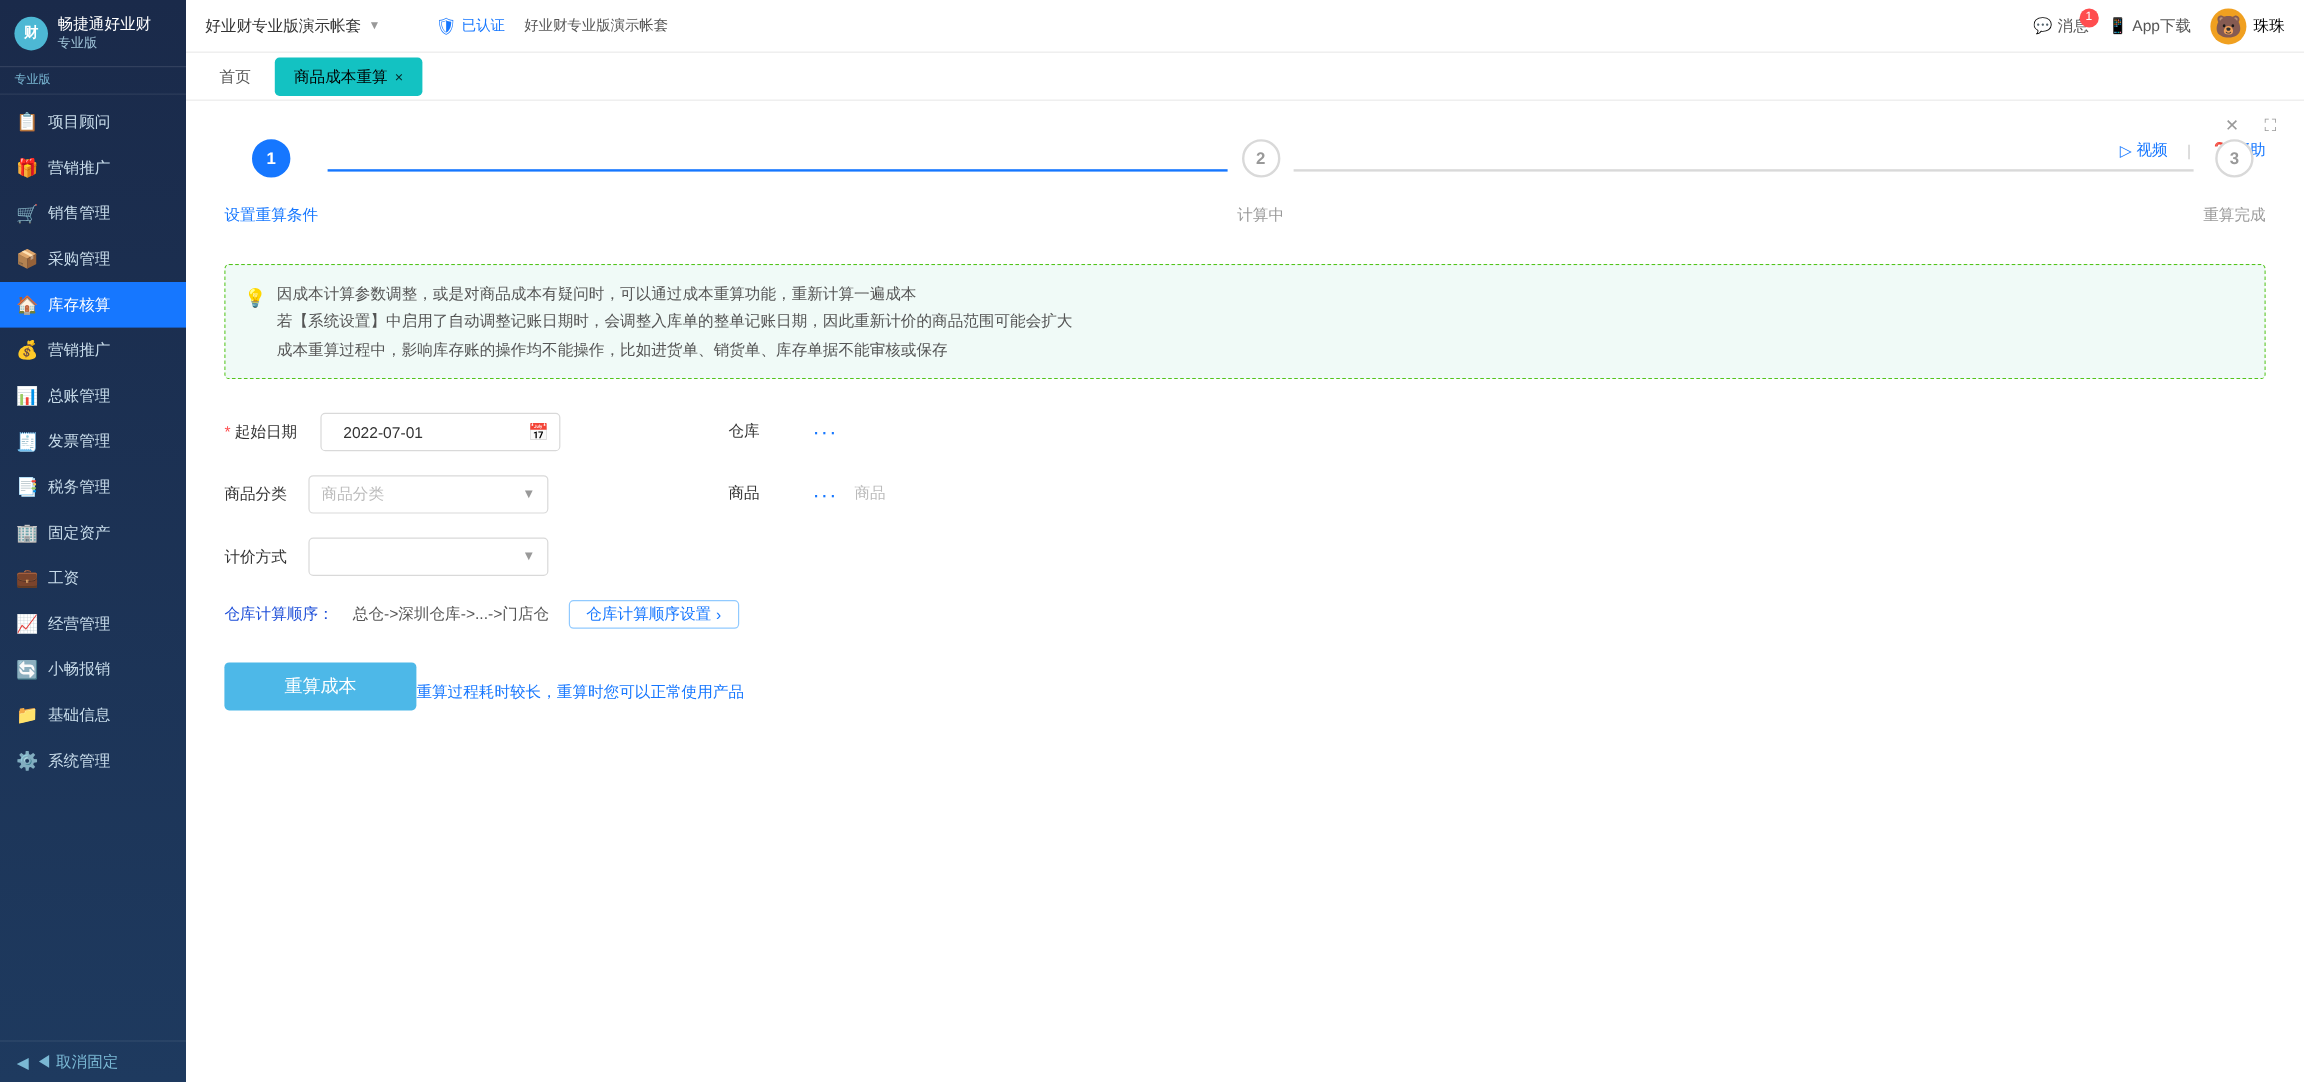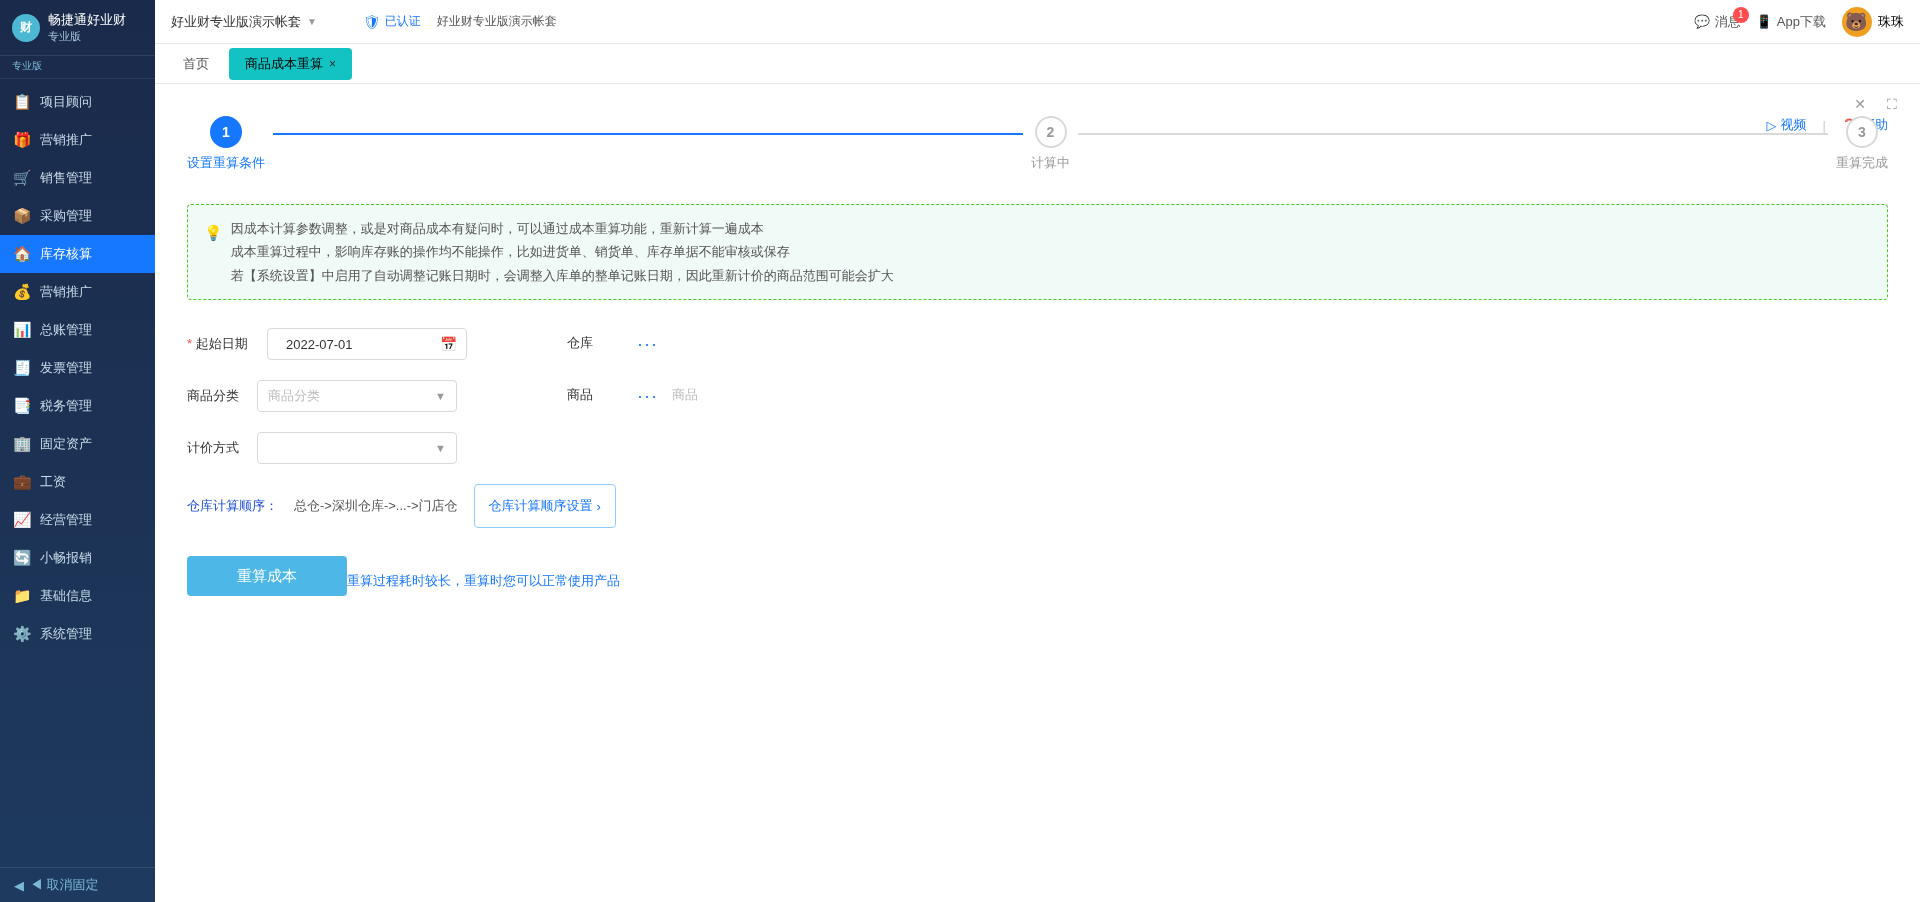--- a/index.html
+++ b/index.html
@@ -211,21 +211,21 @@
       background: white;
       color: #999;
     }
     .step-circle.active {
       background: #1677ff; border-color: #1677ff; color: white;
     }
     .step-circle.inactive {
       background: white; border-color: #d9d9d9; color: #999;
     }
     .step-label {
-      margin-top: 6px; font-size: 13px; color: #999; white-space: nowrap;
+      margin-top: 22px; font-size: 13px; color: #999; white-space: nowrap;
     }
     .step-label.active { color: #1677ff; font-weight: 500; }
     .step-line {
       flex: 1;
       height: 2px;
       background: #d9d9d9;
       margin: 0 8px;
       margin-bottom: 20px;
       min-width: 200px;
     }
@@ -253,20 +253,21 @@
       display: flex;
       gap: 8px;
     }
     .info-box-icon { color: #faad14; font-size: 15px; margin-top: 2px; flex-shrink: 0; }
 
     
     .form-row {
       display: flex;
       align-items: center;
       margin-bottom: 20px;
+      gap: 40px;
     }
     .form-field {
       display: flex; align-items: center; gap: 10px;
       min-width: 380px;
     }
     .form-label {
       color: #333; font-size: 13px; white-space: nowrap;
       min-width: 60px;
     }
     .form-label.required::before {
@@ -331,21 +332,21 @@
     .warehouse-value { color: #555; font-size: 13px; }
     .warehouse-btn {
       background: white;
       border: 1px solid #91caff;
       border-radius: 4px;
       color: #1677ff;
       padding: 5px 14px;
       font-size: 13px;
       cursor: pointer;
       display: flex; align-items: center; gap: 4px;
-      height: 44px;
+      height: 24px;
     }
 
     
     .submit-area {
       display: flex; flex-direction: row; align-items: center;
       margin-top: 12px;
     }
     .submit-btn {
       background: #4db8e8;
       border: none;
@@ -519,22 +520,22 @@
           <span>❓</span>
           <span>帮助</span>
         </div>
       </div>
     </div>
 
     <div class="info-box">
       <span class="info-box-icon">💡</span>
       <div>
         <div>因成本计算参数调整，或是对商品成本有疑问时，可以通过成本重算功能，重新计算一遍成本</div>
+        <div>若【系统设置】中启用了自动调整记账日期时，会调整入库单的整单记账日期，因此重新计价的商品范围可能会扩大</div>
         <div>成本重算过程中，影响库存账的操作均不能操作，比如进货单、销货单、库存单据不能审核或保存</div>
-        <div>若【系统设置】中启用了自动调整记账日期时，会调整入库单的整单记账日期，因此重新计价的商品范围可能会扩大</div>
       </div>
     </div>
 
     <div class="form-row">
       <div class="form-field">
         <span class="form-label required" style="min-width:70px;">起始日期</span>
         <div class="form-input-with-icon">
           <input type="text" class="form-input" style="border: none; min-width: 0px; width: 140px;" value="2022-07-01">
           <span class="form-input-icon">📅</span>
         </div>

